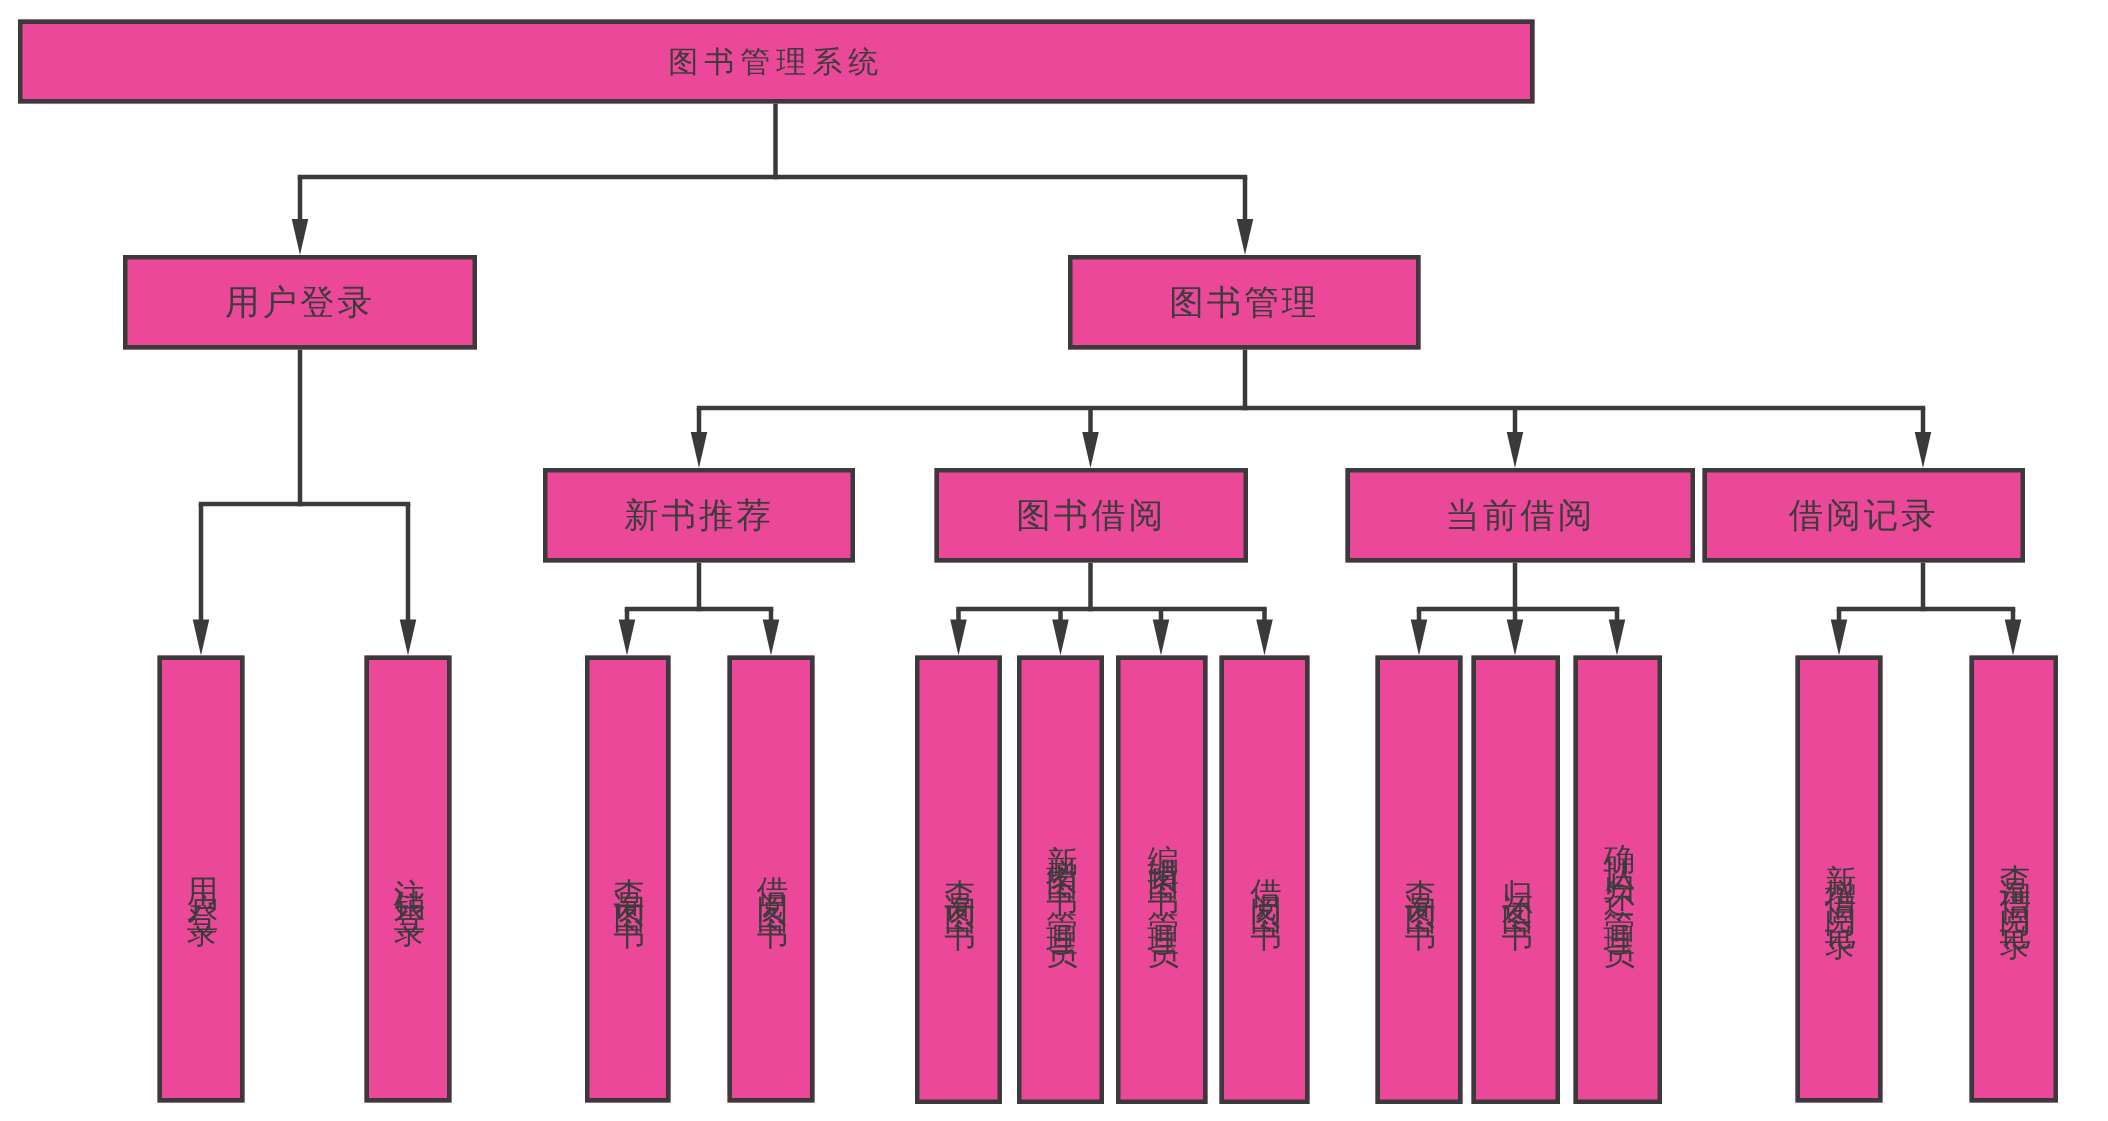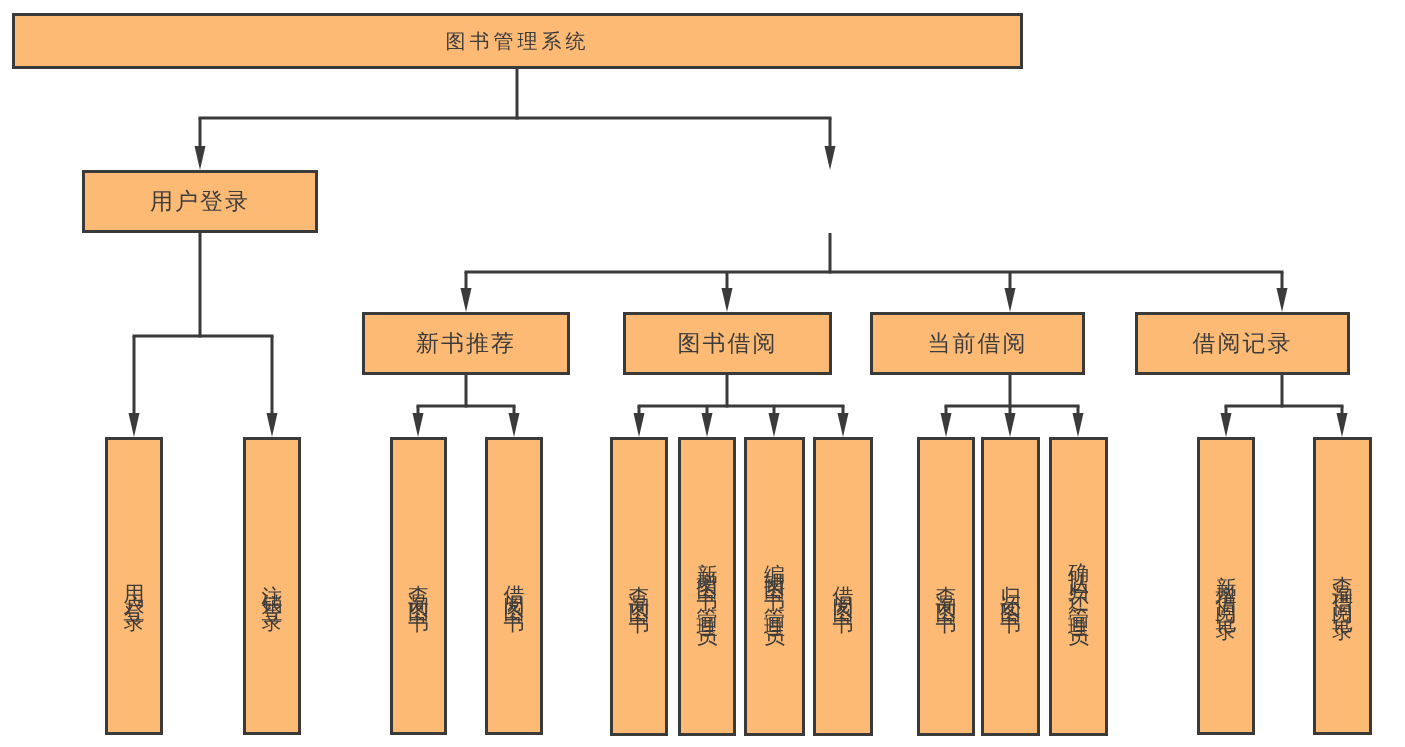--- a/index.html
+++ b/index.html
@@ -6,21 +6,21 @@
   #canvas{
     position:relative;
     width:1405px;height:747px;
     background:#ffffff;
     font-family:"Liberation Sans", sans-serif;
     overflow:hidden;
   }
   .box{
     position:absolute;
     box-sizing:border-box;
-    background:#fdba74;
+    background:#ec4899;
     border:3px solid #3a3a3a;
     display:flex;
     align-items:center;
     justify-content:center;
     z-index:2;
   }
   .lbl{
     color:#3c3c3c;
     white-space:nowrap;
   }
@@ -104,28 +104,31 @@
       <polygon points="1342,437 1336.5,413 1347.5,413" fill="#3a3a3a"></polygon>
     </svg>
 
   <div class="box h root" style="left:12px;top:13px;width:1011px;height:56px">
     <span class="lbl">图书管理系统</span>
   </div>
 
   <div class="box h" style="left:82px;top:170px;width:236px;height:63px">
     <span class="lbl">用户登录</span>
   </div>
+  <div class="box h" style="left:712px;top:170px;width:235px;height:63px">
+    <span class="lbl">图书管理</span>
+  </div>
 
   <div class="box h" style="left:623px;top:312px;width:209px;height:63px">
     <span class="lbl">图书借阅</span>
   </div>
   <div class="box h" style="left:362px;top:312px;width:208px;height:63px">
     <span class="lbl">新书推荐</span>
   </div>
-  <div class="box h" style="left:870px;top:312px;width:215px;height:63px">
+  <div class="box h" style="left:897px;top:312px;width:233px;height:63px">
     <span class="lbl">当前借阅</span>
   </div>
   <div class="box h" style="left:1135px;top:312px;width:215px;height:63px">
     <span class="lbl">借阅记录</span>
   </div>
 
   <div class="box v" style="left:105px;top:437px;width:58px;height:298px">
     <span class="lbl">用户登录</span>
   </div>
   <div class="box v" style="left:243px;top:437px;width:58px;height:298px">

